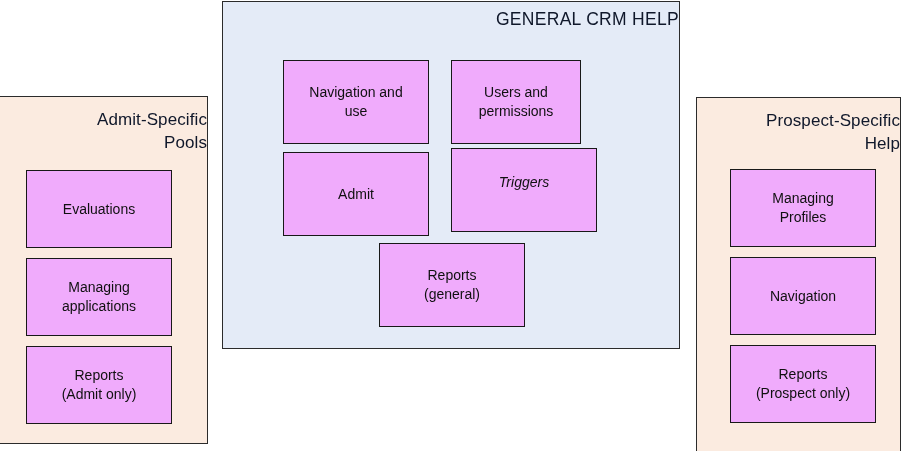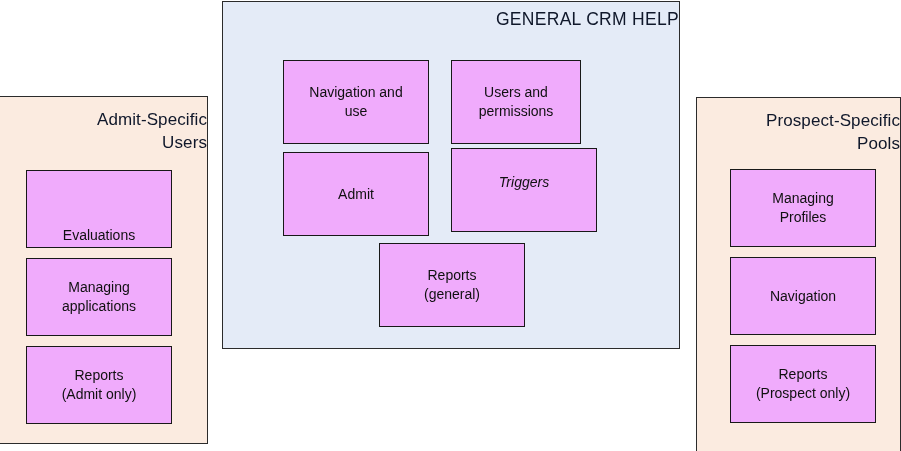--- a/index.html
+++ b/index.html
@@ -88,21 +88,21 @@
     color: #101010;
     font-size: 14px;
     line-height: 19px;
     padding: 2px 3px;
   }
 
   .node .node-label { white-space: pre-line; }
 
   
   .node-evaluations {
-    left: 27px;  top:  73px; width: 146px; height: 78px; align-items: flex-end;
+    left: 27px;  top:  73px; width: 146px; height: 78px;
   }
   .node-managing-applications {
     left: 27px;  top: 161px; width: 146px; height: 78px;
   }
   .node-reports-admit {
     left: 27px;  top: 249px; width: 146px; height: 78px;
   }
 
   
   .node-navigation {
@@ -135,21 +135,21 @@
     left: 33px;  top: 247px; width: 146px; height: 78px;
   }
 </style>
 </head>
 <body>
 
 <div class="diagram">
 
   <div class="panel panel-left">
     <div class="panel-title" style="white-space: pre-line;">Admit-Specific
-Users</div>
+Pools</div>
 
     <div class="node node-evaluations">
       <span class="node-label">Evaluations</span>
     </div>
 
     <div class="node node-managing-applications">
       <span class="node-label">Managing
 applications</span>
     </div>
 
@@ -181,21 +181,21 @@
     </div>
 
     <div class="node node-reports-general">
       <span class="node-label">Reports
 (general)</span>
     </div>
   </div>
 
   <div class="panel panel-right">
     <div class="panel-title" style="white-space: pre-line;">Prospect-Specific
-Pools</div>
+Help</div>
 
     <div class="node node-managing-profiles">
       <span class="node-label">Managing
 Profiles</span>
     </div>
 
     <div class="node node-campaigns">
       <span class="node-label">Navigation</span>
     </div>
 

